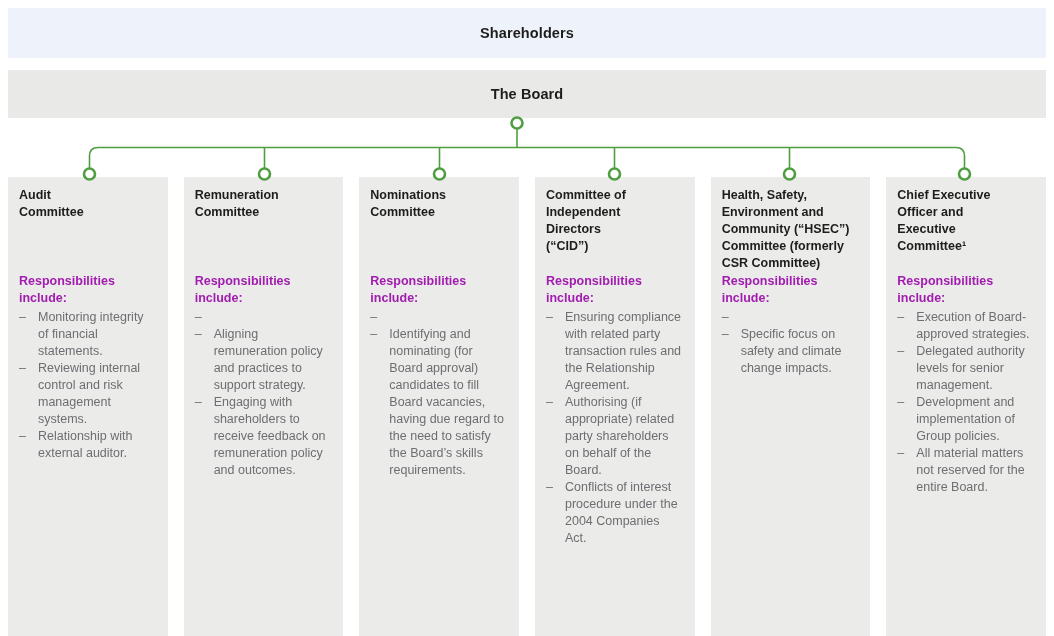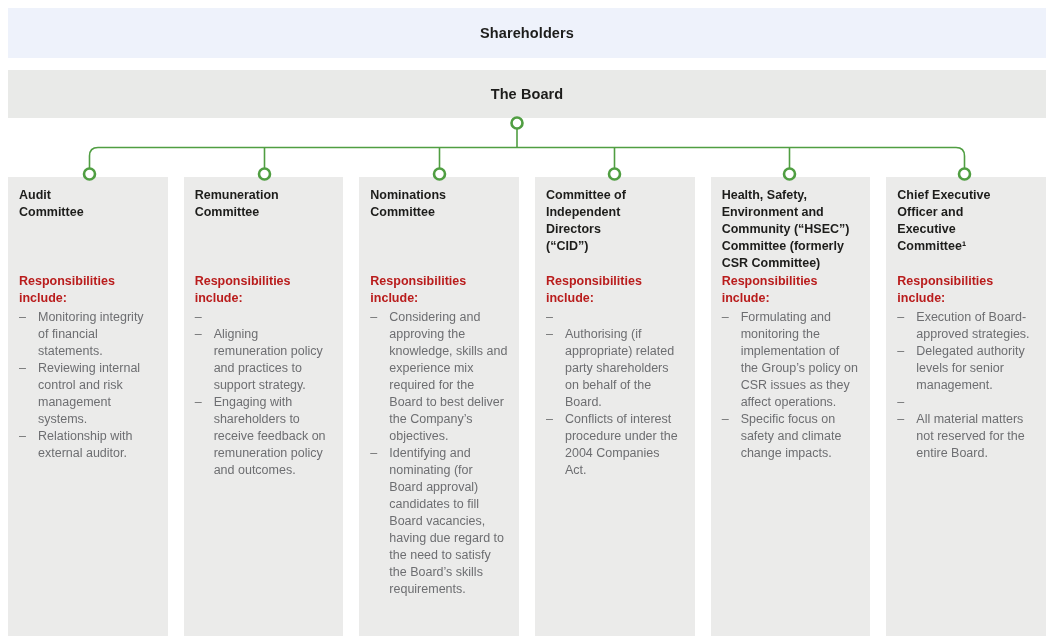--- a/index.html
+++ b/index.html
@@ -18,21 +18,21 @@
     position:absolute; left:8px; top:177px; width:1038px; height:459px;
     display:grid; grid-template-columns:repeat(6, 1fr); column-gap:16px;
   }
   .col {
     background:#ebebea; box-sizing:border-box;
     padding:10px 11px 0 11px; font-size:12.5px; line-height:17px;
   }
   .col-title {
     font-weight:bold; color:#1d1d1b; white-space:pre-line; min-height:86px;
   }
-  .resp-heading { font-weight:bold; color:#b91c1c; margin-bottom:2px; }
+  .resp-heading { font-weight:bold; color:#a21caf; margin-bottom:2px; }
   .items { color:#6d6e71; }
   .item { display:flex; }
   .item .dash { flex:0 0 19px; width:19px; }
   .item .txt { flex:1 1 auto; }
   .connector { position:absolute; left:0; top:0; pointer-events:none; }
 </style>
 </head>
 <body>
 
 <div class="page">
@@ -86,38 +86,38 @@
       </div>
     </div>
 
     <div class="col">
       <div class="col-title">Nominations
 Committee</div>
       <div class="resp-heading">Responsibilities include:</div>
       <div class="items">
         <div class="item">
             <span class="dash">–</span>
-            <span class="txt">Considering and approving the knowledge, skills and experience mix required for the Board to best deliver the Company’s objectives.</span>
           </div>
         <div class="item">
             <span class="dash">–</span>
             <span class="txt">Identifying and nominating (for Board approval) candidates to fill Board vacancies, having due regard to the need to satisfy the Board’s skills requirements.</span>
           </div>
       </div>
     </div>
 
     <div class="col">
       <div class="col-title">Committee of
 Independent
 Directors
 (“CID”)</div>
       <div class="resp-heading">Responsibilities include:</div>
       <div class="items">
         <div class="item">
             <span class="dash">–</span>
+            <span class="txt">Ensuring compliance with related party transaction rules and the Relationship Agreement.</span>
           </div>
         <div class="item">
             <span class="dash">–</span>
             <span class="txt">Authorising (if appropriate) related party shareholders on behalf of the Board.</span>
           </div>
         <div class="item">
             <span class="dash">–</span>
             <span class="txt">Conflicts of interest procedure under the 2004 Companies Act.</span>
           </div>
       </div>
@@ -126,21 +126,20 @@
     <div class="col">
       <div class="col-title">Health, Safety,
 Environment and
 Community (“HSEC”)
 Committee (formerly
 CSR Committee)</div>
       <div class="resp-heading">Responsibilities include:</div>
       <div class="items">
         <div class="item">
             <span class="dash">–</span>
-            <span class="txt">Formulating and monitoring the implementation of the Group’s policy on CSR issues as they affect operations.</span>
           </div>
         <div class="item">
             <span class="dash">–</span>
             <span class="txt">Specific focus on safety and climate change impacts.</span>
           </div>
       </div>
     </div>
 
     <div class="col">
       <div class="col-title">Chief Executive
@@ -152,20 +151,21 @@
         <div class="item">
             <span class="dash">–</span>
             <span class="txt">Execution of Board-approved strategies.</span>
           </div>
         <div class="item">
             <span class="dash">–</span>
             <span class="txt">Delegated authority levels for senior management.</span>
           </div>
         <div class="item">
             <span class="dash">–</span>
+            <span class="txt">Development and implementation of Group policies.</span>
           </div>
         <div class="item">
             <span class="dash">–</span>
             <span class="txt">All material matters not reserved for the entire Board.</span>
           </div>
       </div>
     </div>
 
   </div>
 

